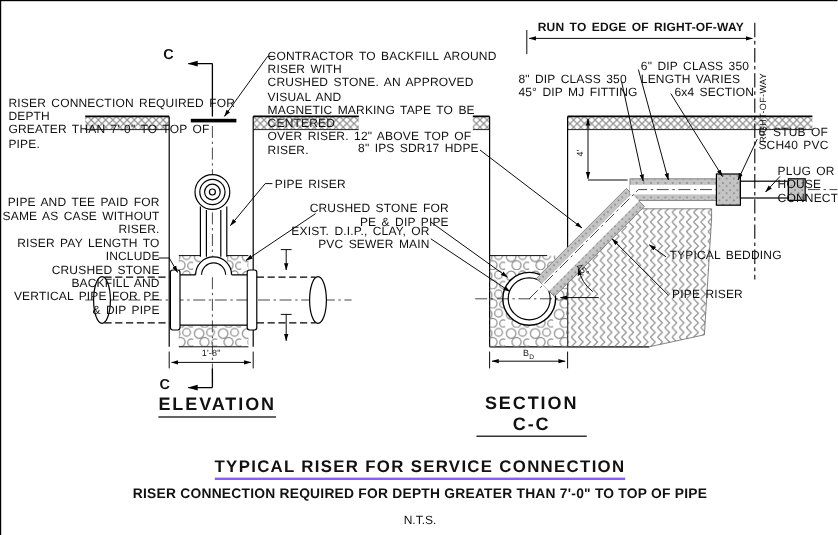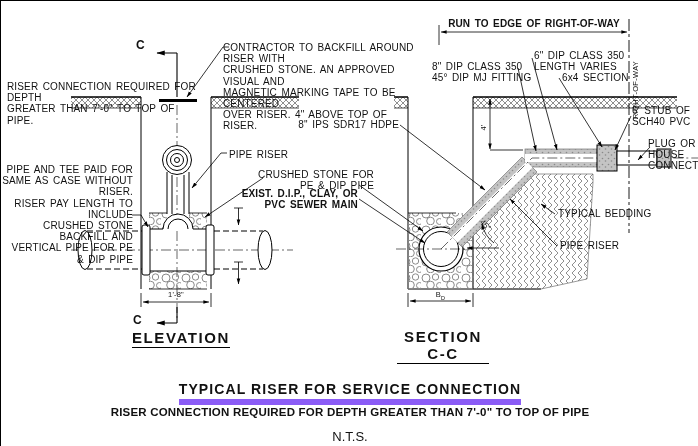--- a/index.html
+++ b/index.html
@@ -16,24 +16,24 @@
   .viewlbl span{display:inline-block;font-size:15px;font-weight:bold;letter-spacing:1.6px;
        border-bottom:1.6px solid #000;padding-bottom:1px;}
   .dim{position:absolute;font-size:7.5px;letter-spacing:.2px;}
   .rot90{transform:rotate(-90deg);transform-origin:center;}
   .rot45{transform:rotate(45deg);transform-origin:center;}
   .rowtxt{position:absolute;font-size:7.5px;letter-spacing:.3px;writing-mode:vertical-rl;
        transform:rotate(180deg);}
   .sub{font-size:5.5px;vertical-align:sub;}
   #title-wrap{position:absolute;left:0;top:379px;width:698px;text-align:center;}
   #title-wrap span{display:inline-block;font-size:14px;font-weight:bold;letter-spacing:1.1px;
-       border-bottom:6px solid #8b5cf6;padding-bottom:2px;}
+       border-bottom:2px solid #8b5cf6;padding-bottom:2px;}
   #subtitle{position:absolute;left:0;top:405px;width:698px;text-align:center;
        font-size:11.5px;font-weight:bold;letter-spacing:.2px;}
-  #nts{position:absolute;left:0;top:428px;width:698px;text-align:center;font-size:13px;}
+  #nts{position:absolute;left:0;top:428px;width:698px;text-align:center;font-size:10px;}
 </style>
 </head>
 <body>
 
 <div id="sheet">
 
   <svg id="linework" width="698" height="446" viewBox="0 0 698 446">
     <defs>
       <marker id="arr" viewBox="0 0 8 8" refX="7.5" refY="4" markerWidth="7.5" markerHeight="7.5" orient="auto-start-reverse">
           <path d="M0,1.6 L8,4 L0,6.4 Z" fill="#000"></path>
@@ -195,35 +195,35 @@
       <polyline points="556,245 509,198" marker-end="url(#arr)"></polyline>
     </g>
   </svg>
 
   <div class="ann" style="left:6px;top:80px;width:190px;">RISER CONNECTION REQUIRED FOR DEPTH
 GREATER THAN 7'-0" TO TOP OF PIPE.</div>
 
   <div class="ann" style="left:222px;top:41px;width:200px;">CONTRACTOR TO BACKFILL AROUND RISER WITH
 CRUSHED STONE.  AN APPROVED VISUAL AND
 MAGNETIC MARKING TAPE TO BE CENTERED
-OVER RISER.  4" ABOVE TOP OF RISER.</div>
+OVER RISER.  12" ABOVE TOP OF RISER.</div>
 
   <div class="ann r" style="left:0px;top:163px;width:132px;">PIPE AND TEE PAID FOR
 SAME AS CASE WITHOUT RISER.
 RISER PAY LENGTH TO INCLUDE
 CRUSHED STONE BACKFILL AND
 VERTICAL PIPE FOR PE
 &amp; DIP PIPE</div>
 
   <div class="ann" style="left:228px;top:148px;">PIPE RISER</div>
 
   <div class="ann r" style="left:256px;top:168px;width:117px;">CRUSHED STONE FOR
 PE &amp; DIP PIPE</div>
 
-  <div class="ann r" style="left:240px;top:187px;width:117px;font-weight:bold;">EXIST. D.I.P., CLAY, OR
+  <div class="ann r" style="left:240px;top:187px;width:117px;">EXIST. D.I.P., CLAY, OR
 PVC SEWER MAIN</div>
 
   <div class="ann r" style="left:288px;top:118px;width:110px;">8" IPS SDR17 HDPE</div>
 
   <div class="ann" style="left:431px;top:60px;">8" DIP CLASS 350
 45° DIP MJ FITTING</div>
 
   <div class="ann" style="left:533px;top:49px;">6" DIP CLASS 350
 LENGTH VARIES</div>
 

